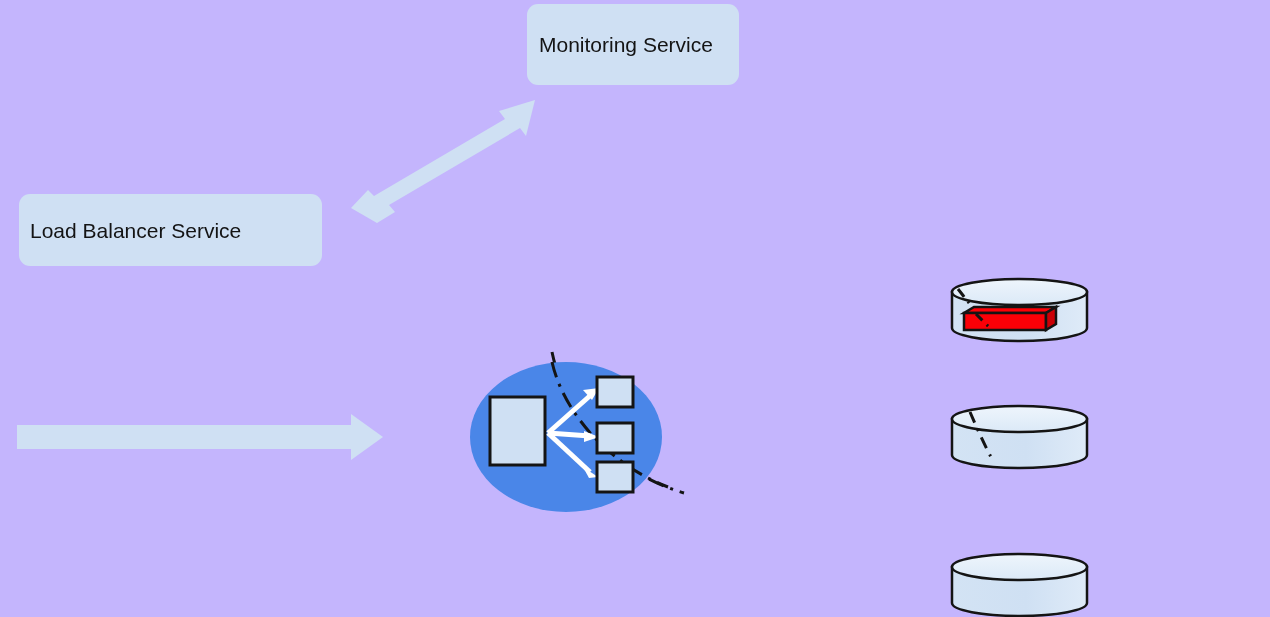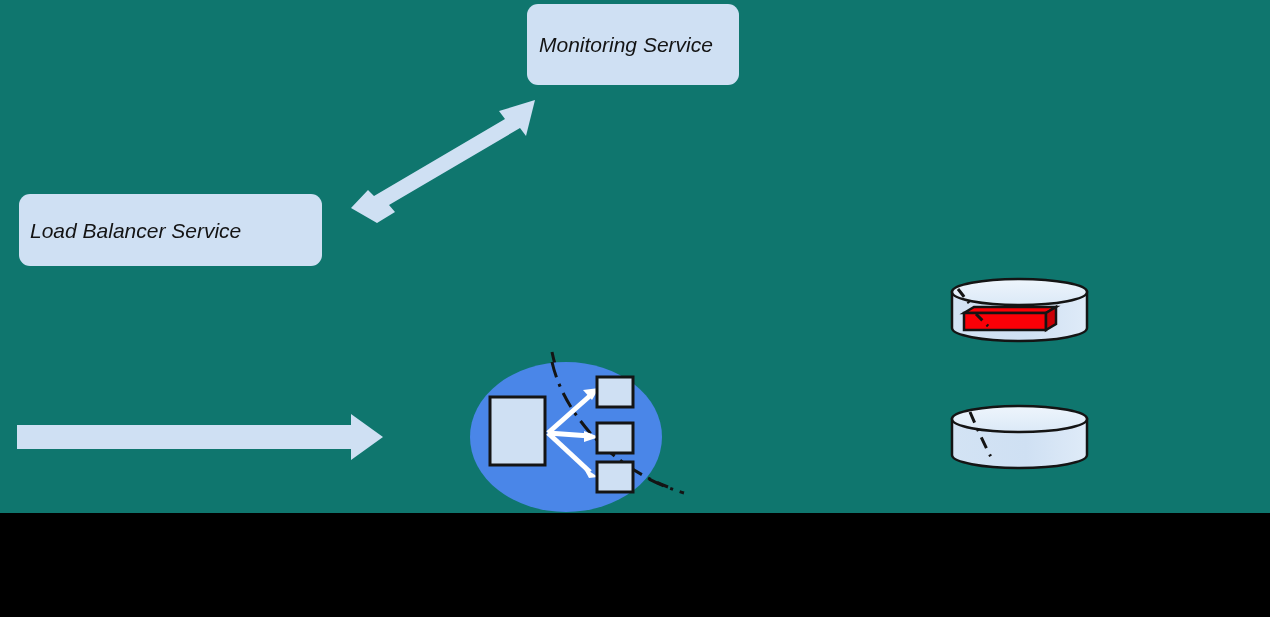--- a/index.html
+++ b/index.html
@@ -7,24 +7,23 @@
     margin: 0;
     padding: 0;
     background: #000000;
   }
   body {
     font-family: "Liberation Sans", sans-serif;
   }
   #canvas {
     position: relative;
     width: 1270px;
-    height: 513px;
-    background: #0f766e;
+    height: 617px;
+    background: #c4b5fd;
     overflow: hidden;
-    font-style: italic;
   }
   #diagram-svg {
     position: absolute;
     left: 0;
     top: 0;
     width: 1270px;
     height: 617px;
   }
   .node-label {
     font-family: "Liberation Sans", sans-serif;

